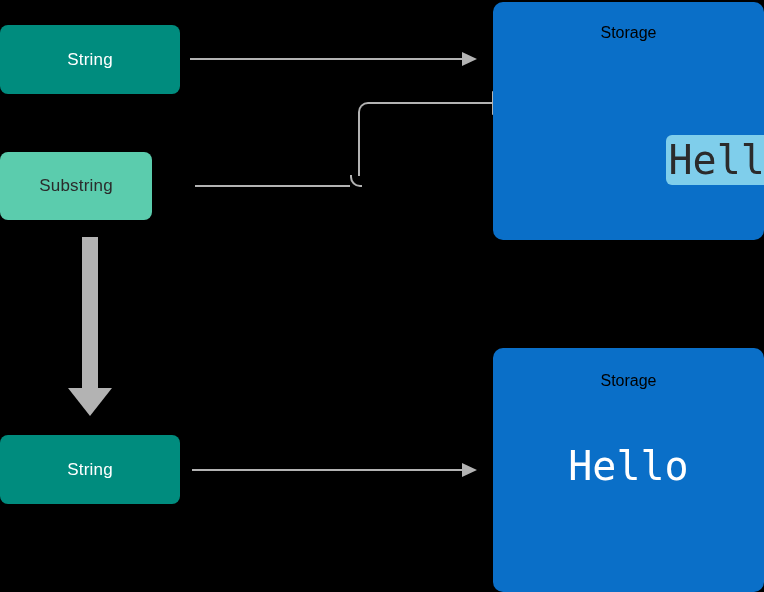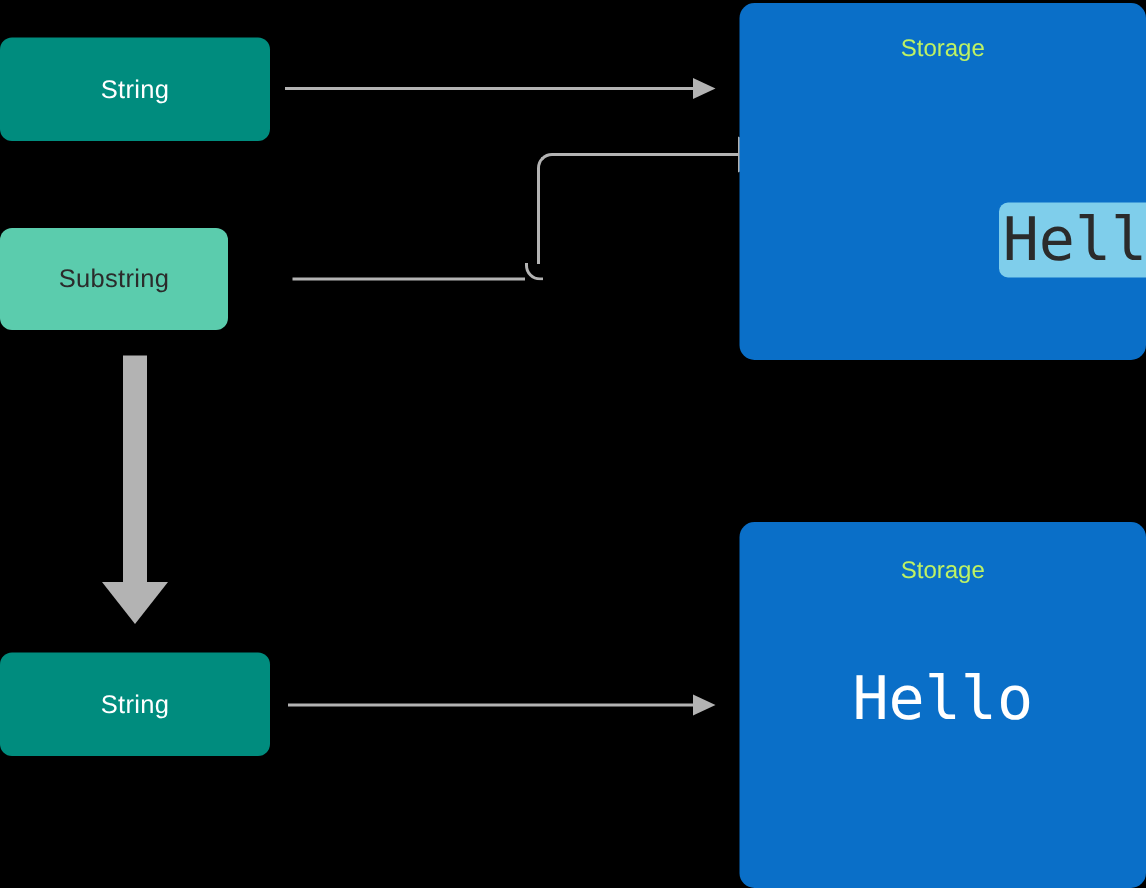--- a/index.html
+++ b/index.html
@@ -50,21 +50,21 @@
     box-sizing: border-box;
   }
   #storage-top    { left: 493px; top: 2px;   width: 271px; height: 238px; }
   #storage-bottom { left: 493px; top: 348px; width: 271px; height: 244px; }
 
   .storage-title {
     position: absolute;
     left: 0;
     right: 0;
     text-align: center;
-    color: #bef264;
+    color: #000000;
     font-size: 16px;
     font-family: "Liberation Sans", sans-serif;
   }
   #storage-top .storage-title    { top: 22px; }
   #storage-bottom .storage-title { top: 24px; }
 
   .storage-content {
     position: absolute;
     color: #FFFFFF;
     font-family: "DejaVu Sans Mono", monospace;

